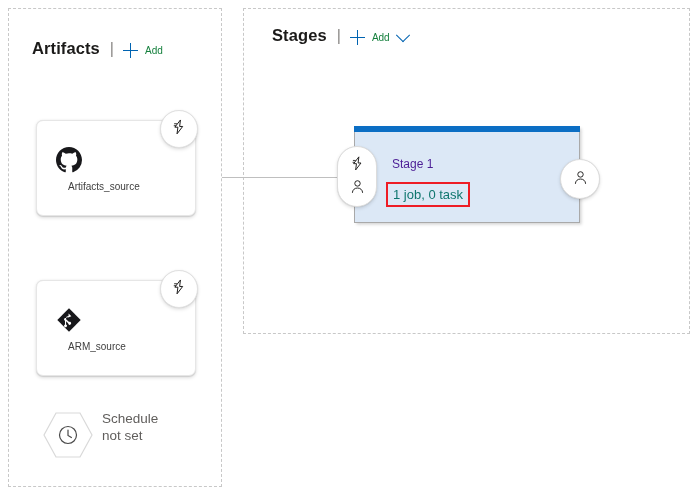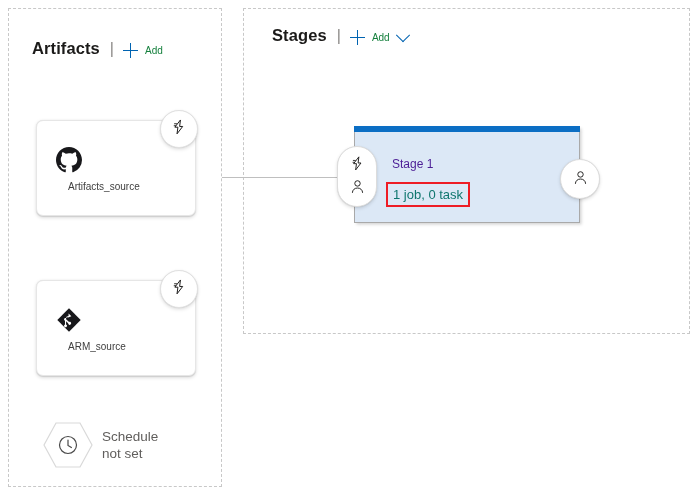--- a/index.html
+++ b/index.html
@@ -124,23 +124,22 @@
     justify-content: center;
     box-sizing: border-box;
   }
   #artifact-badge-1 { left: 160px; top: 110px; }
   #artifact-badge-2 { left: 160px; top: 270px; }
 
   
   #schedule-row {
     position: absolute;
     left: 42px;
-    top: 420px;
-    display: flex;
-    align-items: center;
+    top: 410px;
+    display: flex;
   }
   .hexagon-wrap { width: 52px; height: 50px; position: relative; }
   .schedule-text {
     margin-left: 8px;
     font-size: 13.5px;
     color: #605e5c;
     line-height: 17px;
   }
   .schedule-text div { white-space: nowrap; }
 

